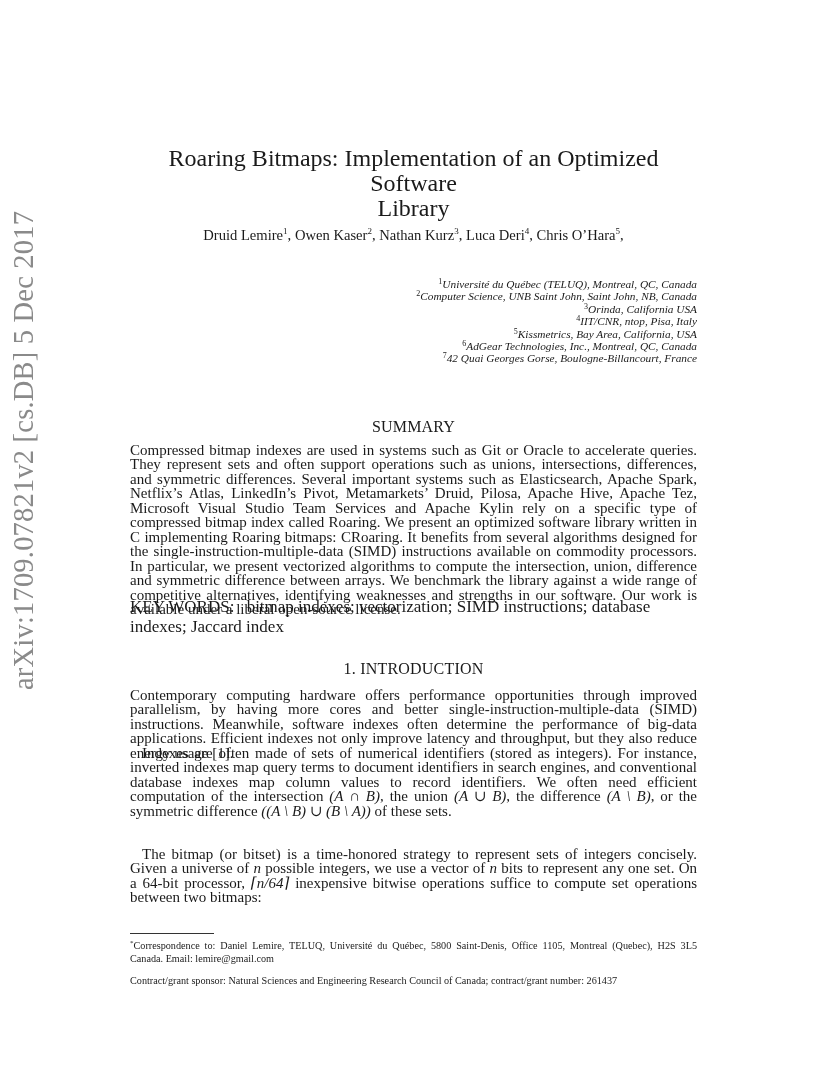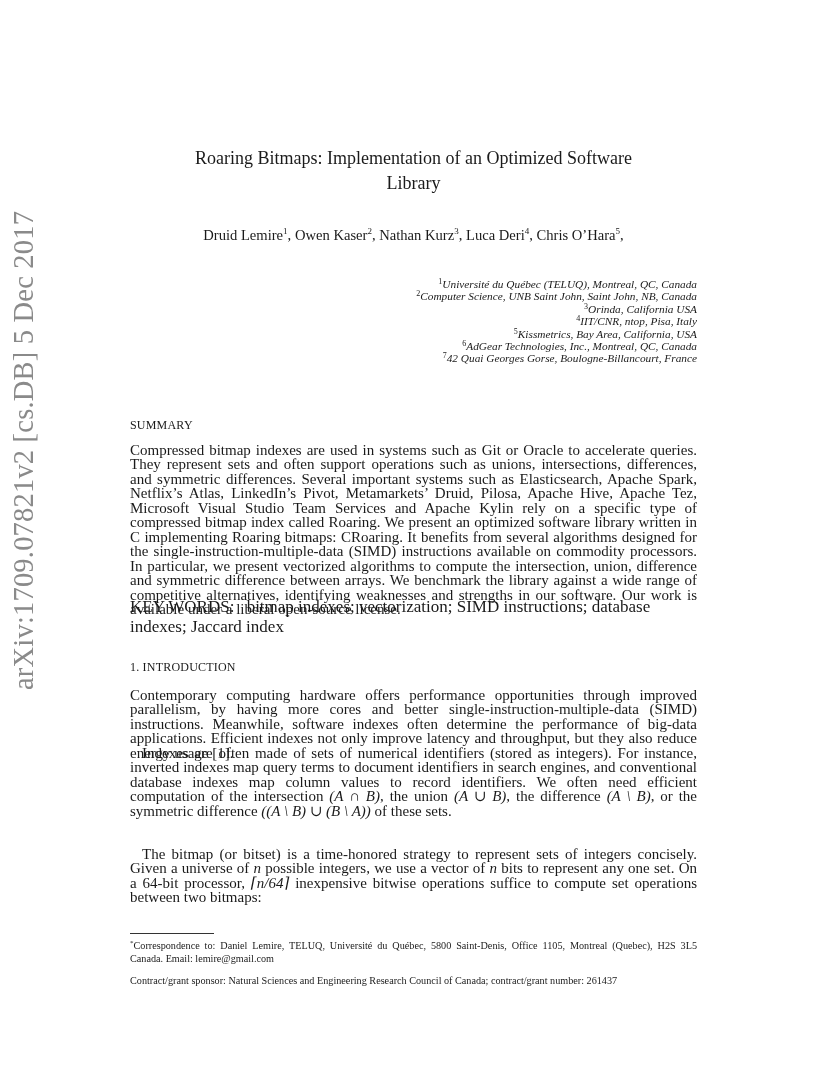--- a/index.html
+++ b/index.html
@@ -2,29 +2,29 @@
 <html><head>
 <meta charset="utf-8">
 <style>
   html, body { margin: 0; padding: 0; background: #ffffff; }
   body { width: 827px; height: 1086px; position: relative; overflow: hidden;
          font-family: "Liberation Serif", "DejaVu Serif", serif; color: #1a1a1a; }
   .arxiv-stamp { position: absolute; left: 8px; top: 690px; transform-origin: 0 0;
                  transform: rotate(-90deg); white-space: nowrap; font-size: 28.5px;
                  color: #8a8a8a; letter-spacing: 0.2px; }
   .title { position: absolute; left: 130px; width: 567px; top: 146px; text-align: center;
-           font-size: 18px; line-height: 25px; }
+           font-size: 24px; line-height: 25px; }
   .authors { position: absolute; left: 130px; width: 567px; top: 226px; text-align: center;
              font-size: 14.6px; line-height: 18px; }
   .authors sup, .affil sup { font-size: 9px; vertical-align: 6px; line-height: 0; }
   .affil { position: absolute; left: 130px; width: 567px; top: 278px; text-align: right;
            font-size: 11.3px; line-height: 12.4px; font-style: italic; }
   .affil sup { font-style: normal; vertical-align: 4px; font-size: 8px; }
-  .section-head { position: absolute; left: 130px; width: 567px; 
-                  font-size: 12px; letter-spacing: 0.2px; }
+  .section-head { position: absolute; left: 130px; width: 567px; text-align: center;
+                  font-size: 16px; letter-spacing: 0.2px; }
   .para { position: absolute; left: 130px; width: 567px; font-size: 15px; line-height: 14.45px;
           text-align: justify; }
   .para .indent { display: inline-block; width: 12px; }
   .math { font-style: italic; }
   .keywords { position: absolute; left: 130px; width: 567px; top: 597px; font-size: 17px; }
   .keywords .kw-label { margin-right: 8px; }
   .fn-rule { position: absolute; left: 130px; top: 933px; width: 84px; border-top: 1px solid #333; }
   .footnote { position: absolute; left: 130px; width: 567px; font-size: 10.2px; line-height: 12.5px;
               text-align: justify; }
 </style>

